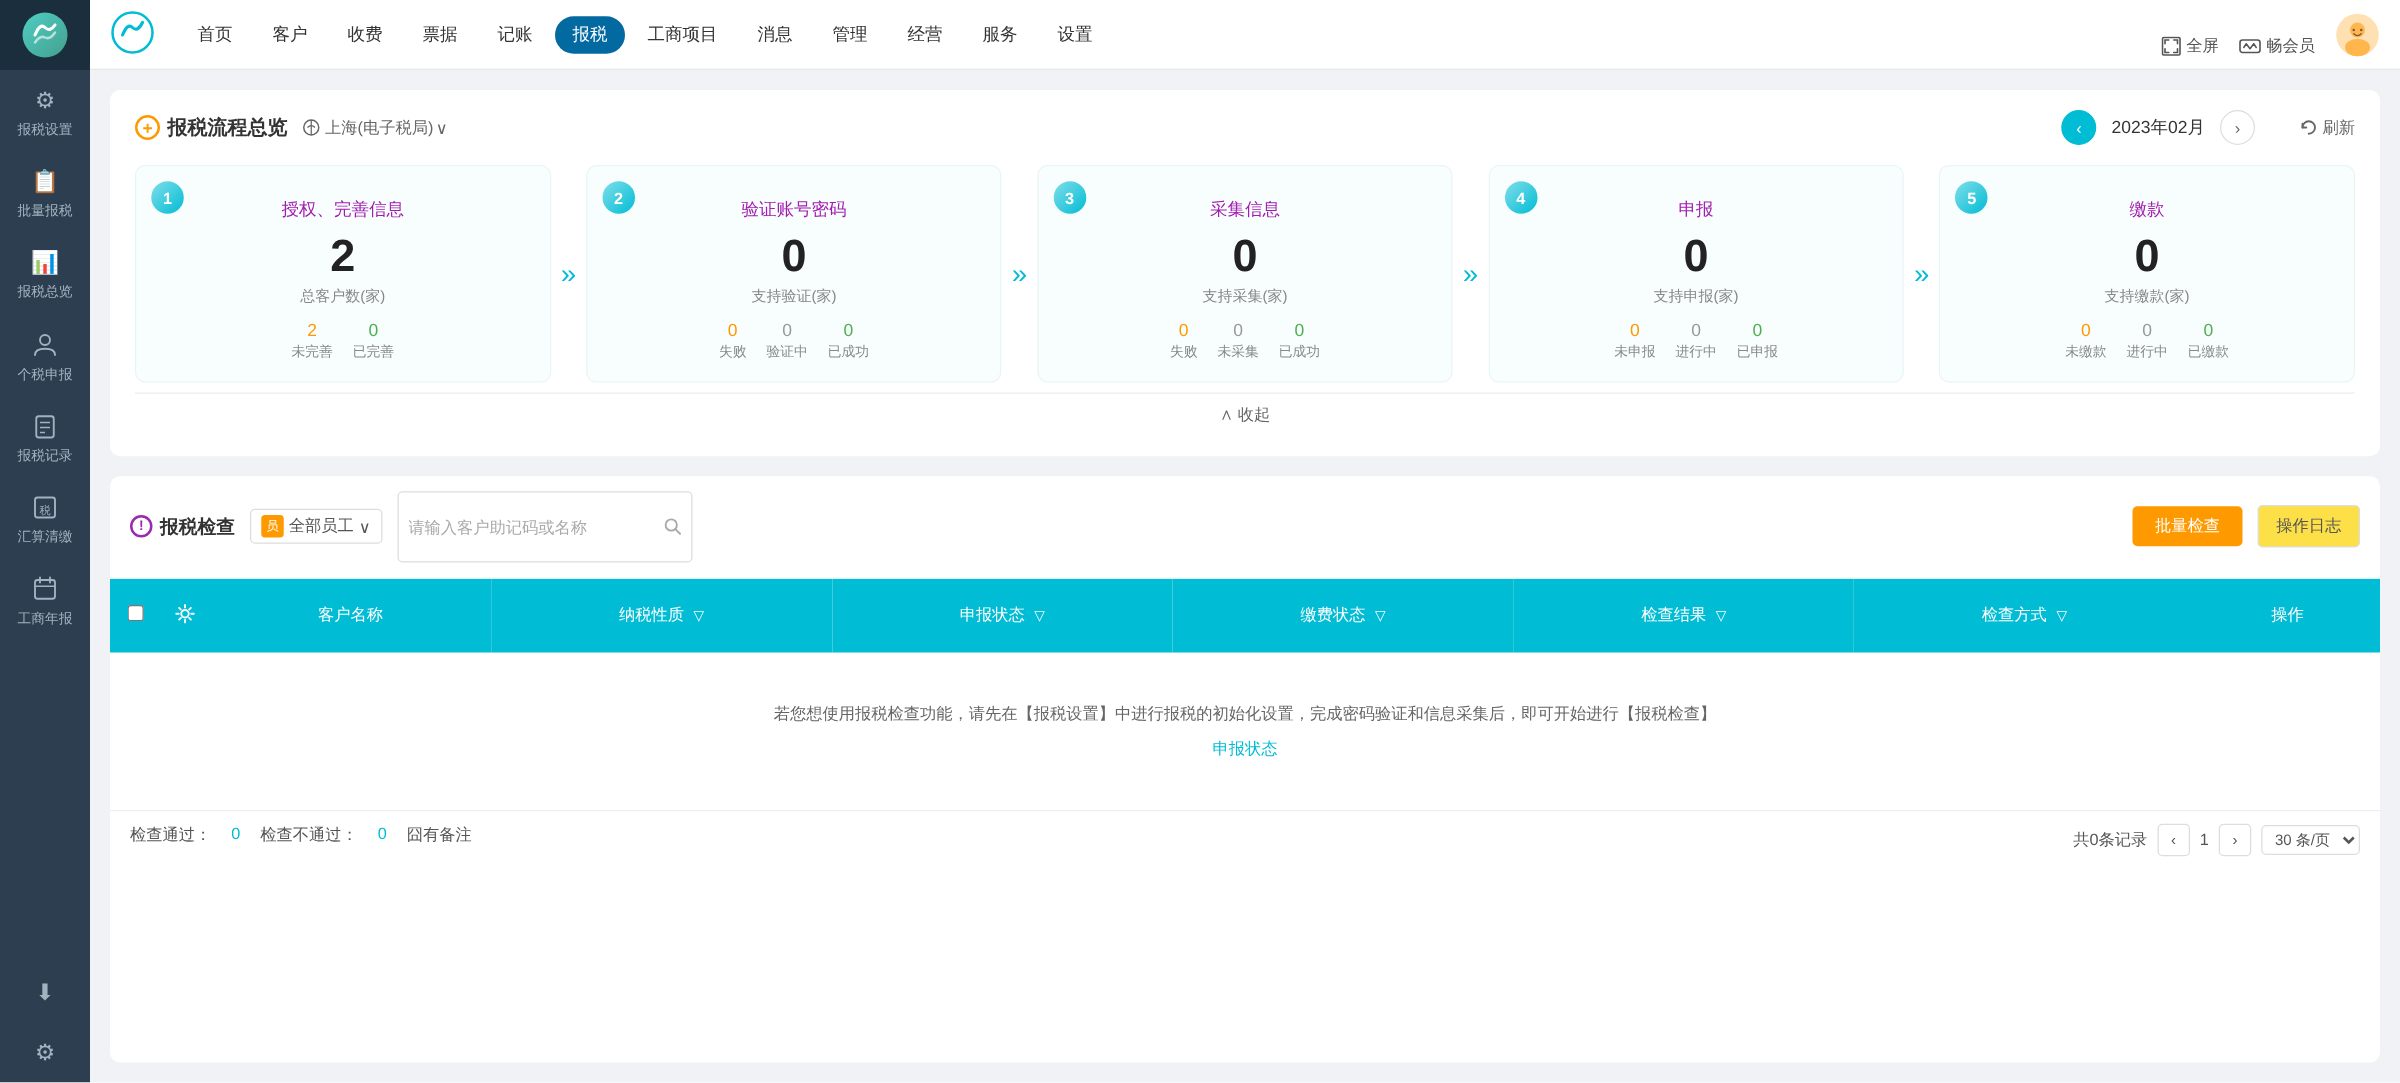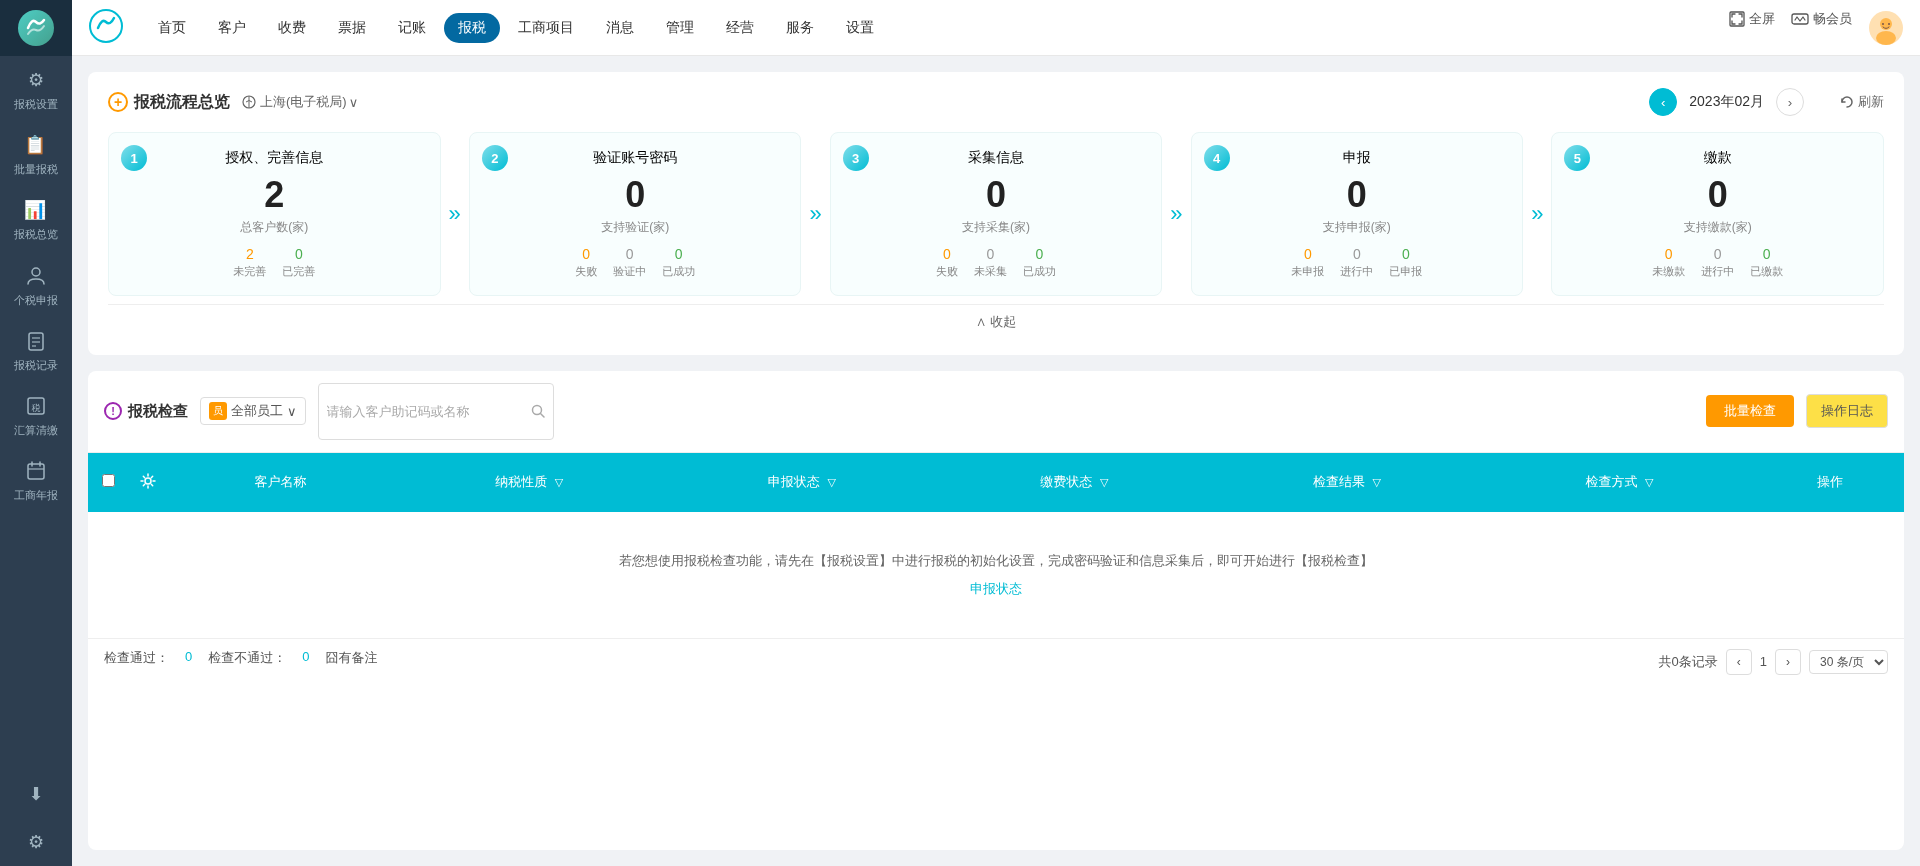--- a/index.html
+++ b/index.html
@@ -96,21 +96,21 @@
       border-radius: 4px;
       font-size: 14px;
     }
     .nav-item.active {
       background: #0369a1;
       color: #fff;
       border-radius: 20px;
     }
     .topnav-right {
       display: flex;
-      align-items: flex-start;
+      align-items: flex-end;
       gap: 16px;
       margin-left: auto;
     }
     .topnav-btn {
       display: flex;
       align-items: center;
       gap: 4px;
       cursor: pointer;
       color: #555;
       font-size: 13px;
@@ -232,24 +232,24 @@
       border-radius: 50%;
       color: #fff;
       font-size: 13px;
       display: flex;
       align-items: center;
       justify-content: center;
       font-weight: bold;
     }
     .step-title {
       text-align: center;
-      color: #000000;
+      color: #a21caf;
       font-size: 14px;
       margin-bottom: 8px;
-      margin-top: 0;
+      margin-top: 10px;
     }
     .step-count {
       text-align: center;
       font-size: 36px;
       font-weight: bold;
       color: #222;
       line-height: 1.1;
       margin-bottom: 4px;
     }
     .step-sub {

